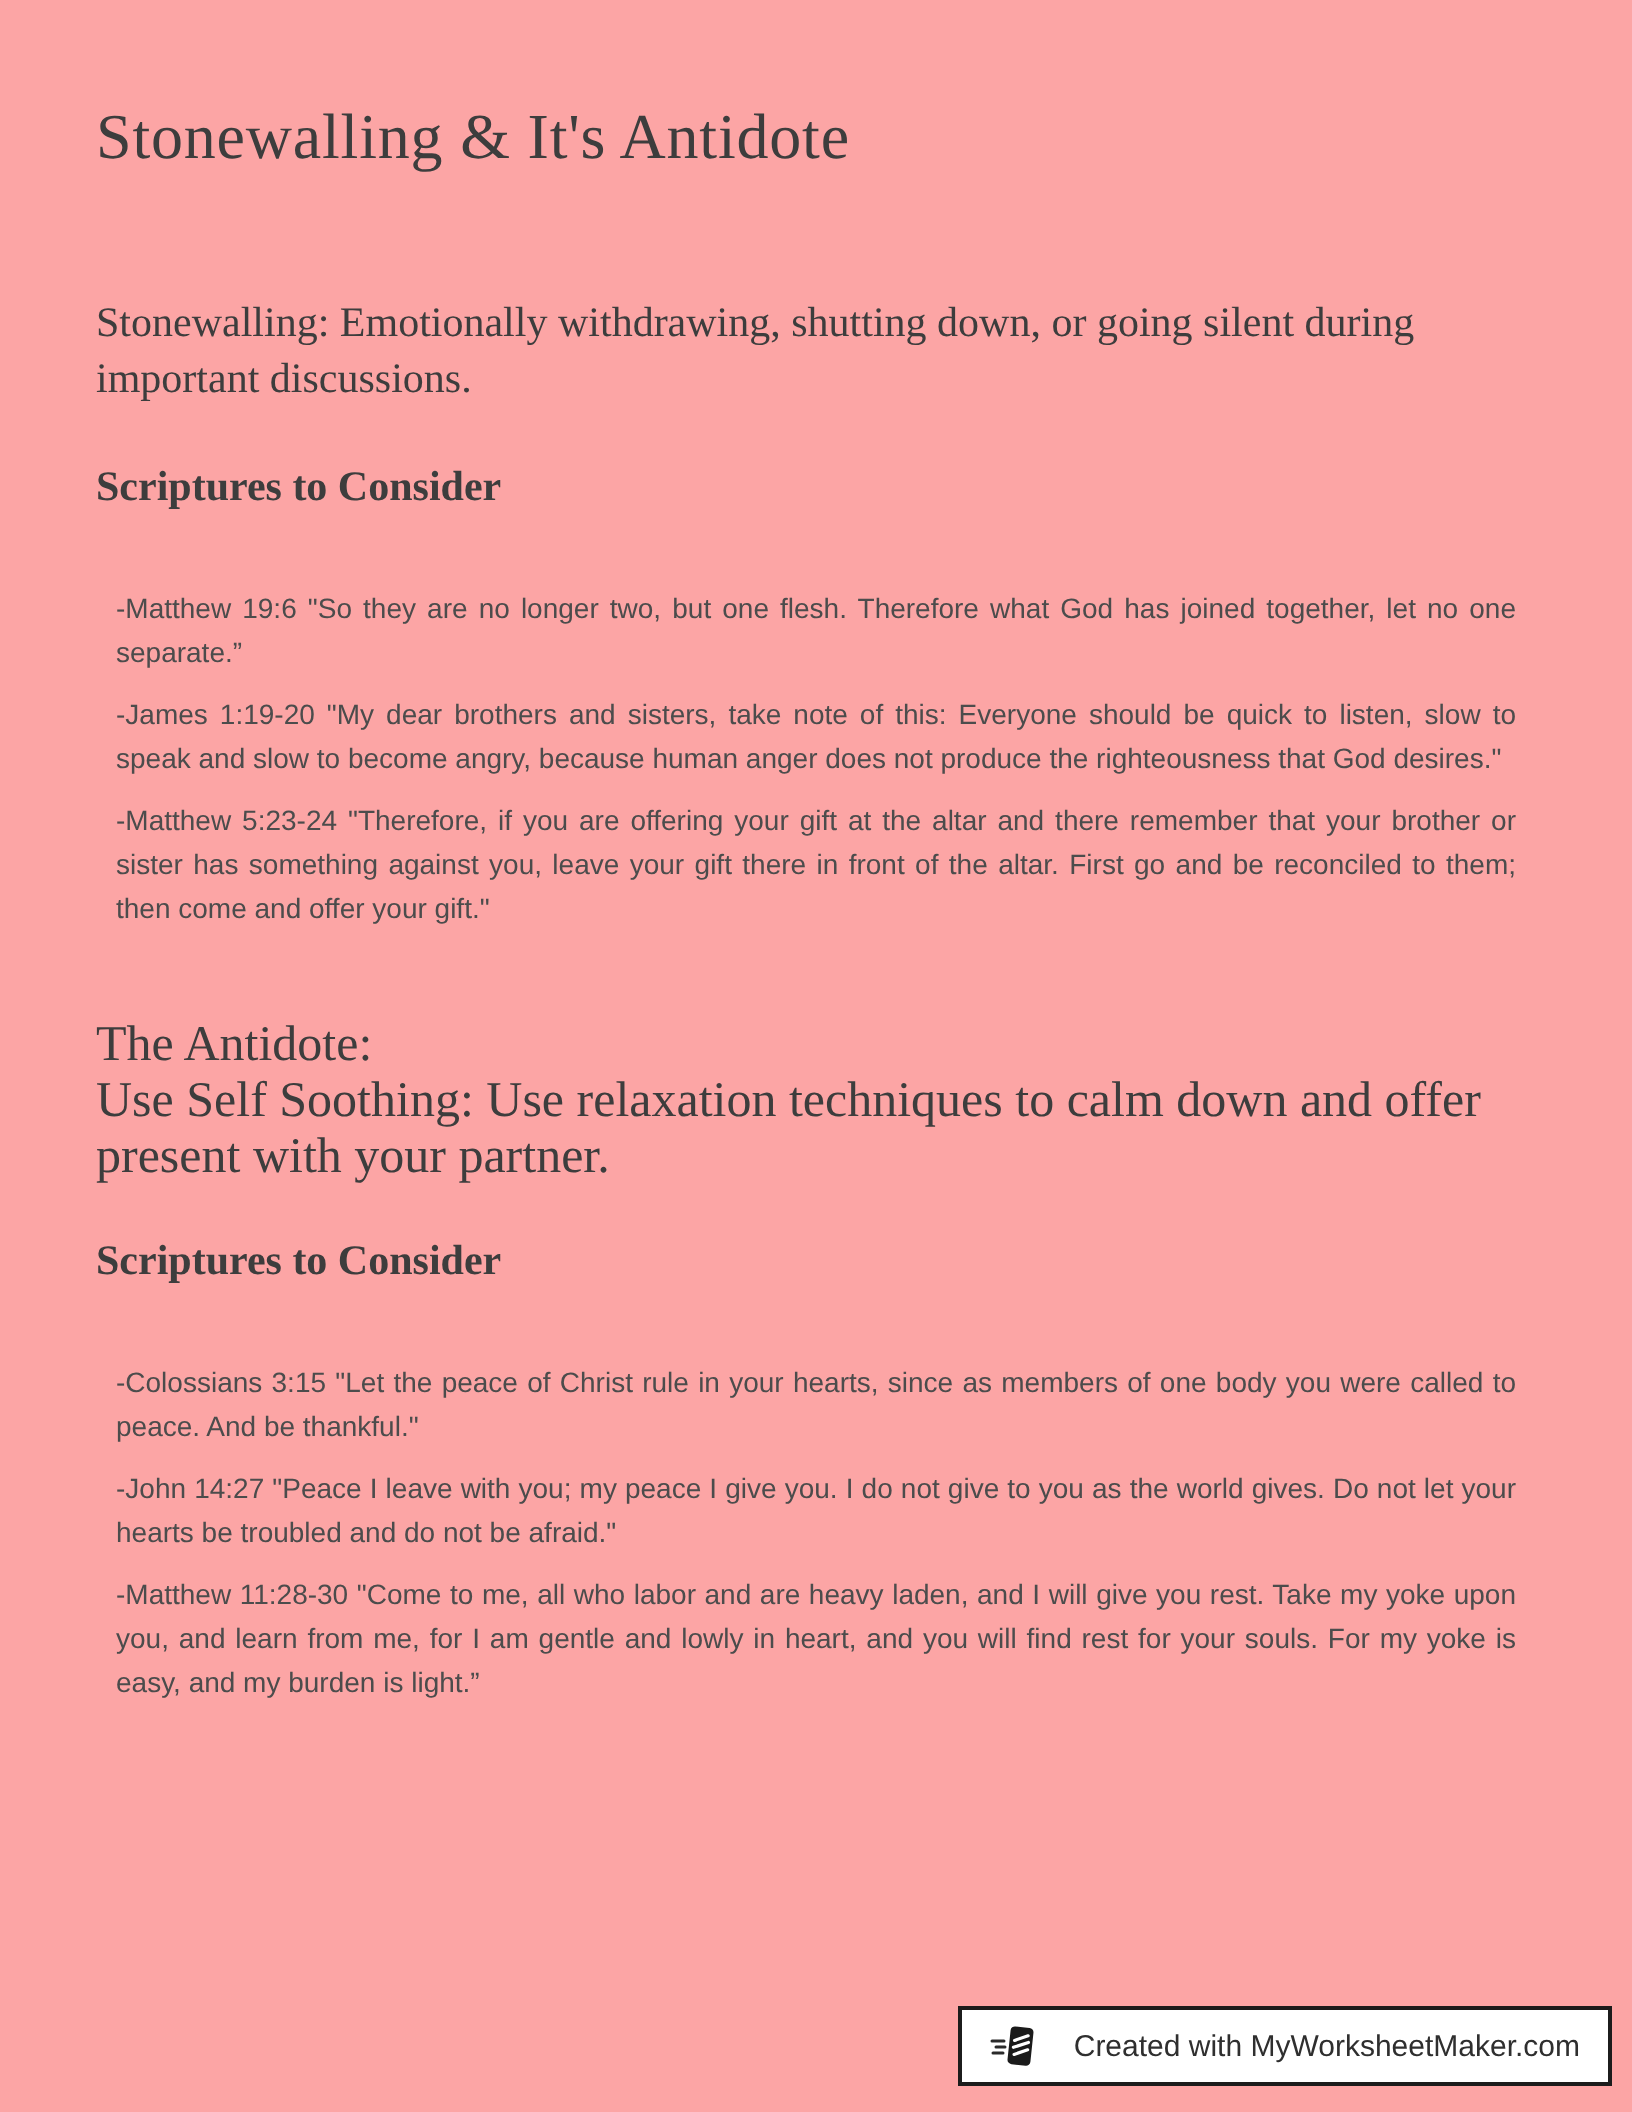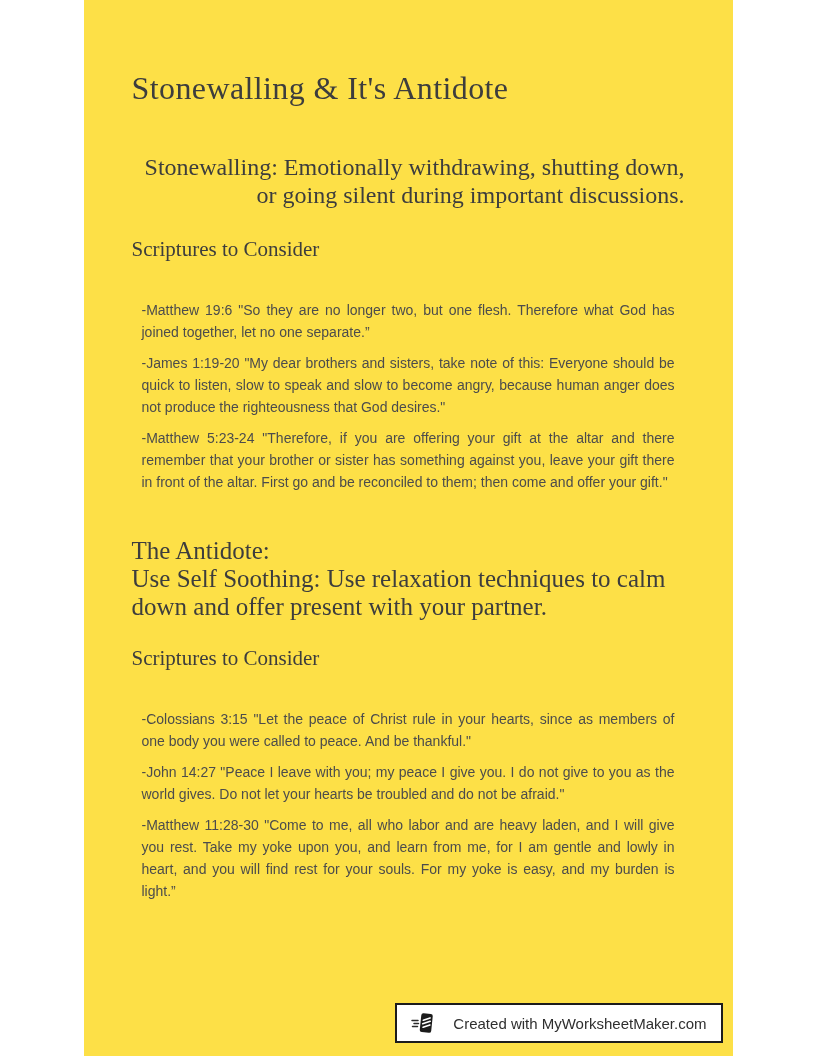--- a/index.html
+++ b/index.html
@@ -1,49 +1,48 @@
 <!DOCTYPE html>
 <html><head>
 <meta charset="utf-8">
 <style>
   * { box-sizing: border-box; }
   html, body { margin: 0; padding: 0; background: #ffffff; }
   .page {
     position: relative;
-    width: 649px;
+    width: 816px;
     height: 1056px;
     margin: 0 auto;
-    background: #fde047;
+    background: #fca5a5;
     font-family: "Liberation Sans", "DejaVu Sans", sans-serif;
-    padding: 67px 48px 0 48px;
+    padding: 47px 48px 0 48px;
     overflow: hidden;
   }
   .serif { font-family: "Liberation Serif", "DejaVu Serif", serif; }
   h1.title {
     margin: 0;
     font-family: "Liberation Serif", "DejaVu Serif", serif;
     font-size: 32px;
     line-height: 42px;
     font-weight: 500;
     letter-spacing: 0.4px;
     color: #3d3d3d;
   }
   .definition {
-    margin: 44px 0 0 0;
-    font-size: 24px;
+    margin: 58px 0 0 0;
+    font-size: 21px;
     line-height: 28px;
     color: #3d3d3d;
     max-width: 716px;
-    text-align: right;
   }
   h2.section-heading {
     margin: 26px 0 0 0;
     font-size: 21px;
     line-height: 28px;
-    font-weight: 400;
+    font-weight: 700;
     color: #3d3d3d;
   }
   h2.section-heading.tight { margin-top: 23px; }
   .scripture-list {
     margin: 36px 10px 0 10px;
   }
   .scripture-list p {
     margin: 0 0 9px 0;
     font-size: 14px;
     line-height: 22px;

